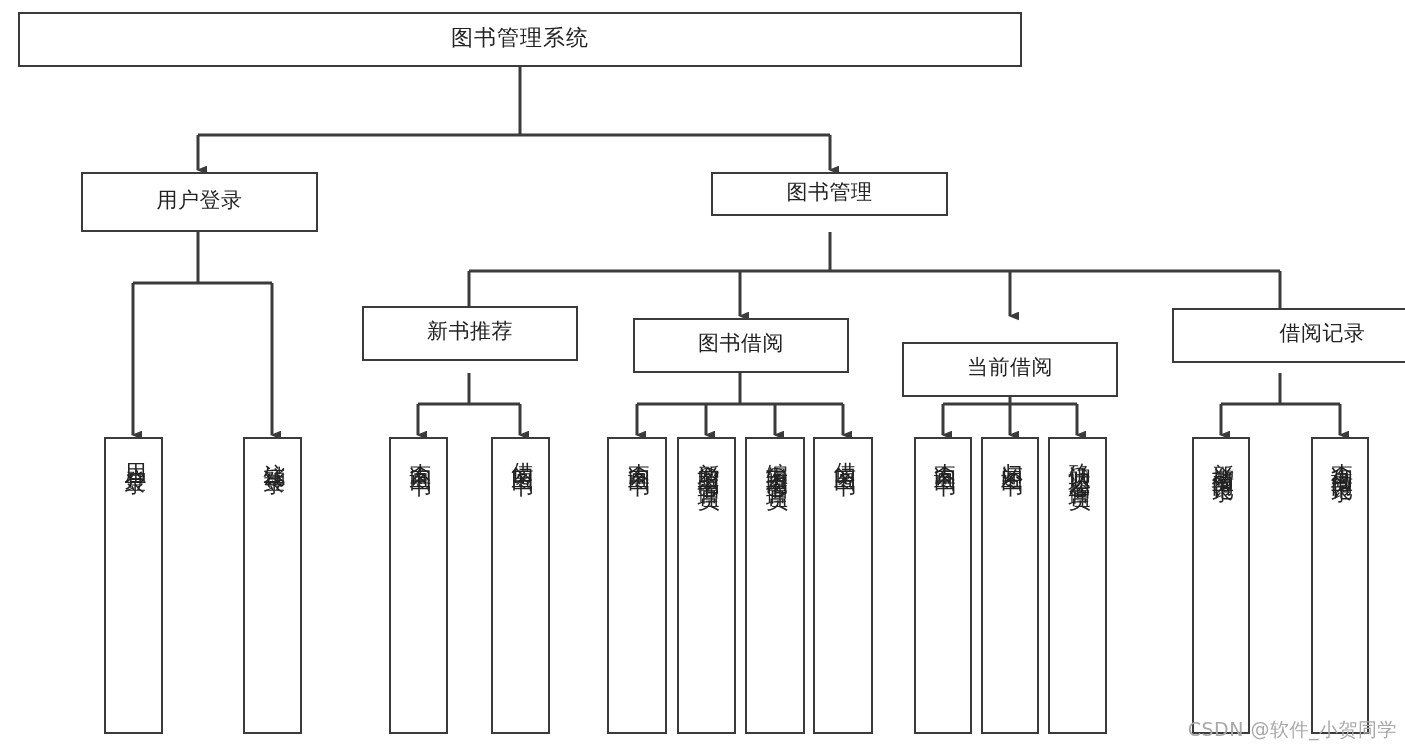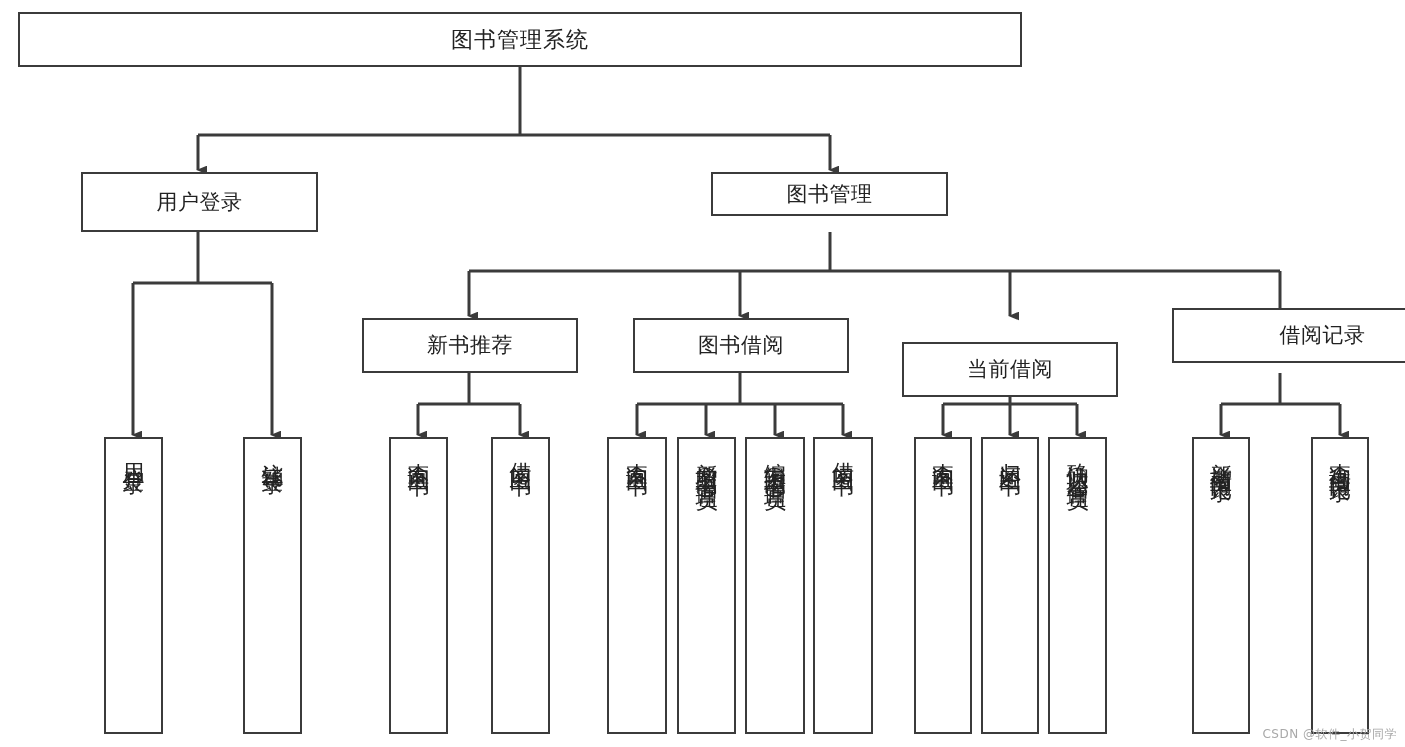--- a/index.html
+++ b/index.html
@@ -33,20 +33,21 @@
     background: #ffffff;
     display: flex;
     align-items: center;
     justify-content: center;
     overflow: hidden;
   }
   .node-label {
     color: #222222;
     white-space: nowrap;
     line-height: 1.18;
+    font-family: Liberation Mono, monospace;
   }
   .node-box.horizontal .node-label {
     font-size: 21px;
     letter-spacing: 0.5px;
   }
   .node-box.root .node-label {
     font-size: 22px;
     letter-spacing: 1px;
   }
   .node-box.vertical {
@@ -58,21 +59,21 @@
     writing-mode: vertical-rl;
     text-orientation: upright;
     font-size: 22px;
     letter-spacing: 4px;
     line-height: 1;
   }
   #watermark {
     position: absolute;
     right: 8px;
     bottom: 4px;
-    font-size: 12px;
+    font-size: 19px;
     color: #a8a8a8;
     letter-spacing: 0.5px;
     white-space: nowrap;
     pointer-events: none;
   }
 </style>
 </head>
 <body>
 
 <div id="diagram-root">
@@ -136,21 +137,21 @@
     <span class="node-label">图书管理系统</span>
   </div>
 
   <div class="node-box horizontal" style="left:81px; top:172px; width:237px; height:60px;">
     <span class="node-label">用户登录</span>
   </div>
   <div class="node-box horizontal" style="left:711px; top:172px; width:237px; height:44px;">
     <span class="node-label">图书管理</span>
   </div>
 
-  <div class="node-box horizontal" style="left:362px; top:318px; width:216px; height:55px;">
+  <div class="node-box horizontal" style="left:362px; top:306px; width:216px; height:55px;">
     <span class="node-label">新书推荐</span>
   </div>
   <div class="node-box horizontal" style="left:633px; top:318px; width:216px; height:55px;">
     <span class="node-label">图书借阅</span>
   </div>
   <div class="node-box horizontal" style="left:902px; top:318px; width:216px; height:55px;margin-top:24px;">
     <span class="node-label">当前借阅</span>
   </div>
   <div class="node-box horizontal" style="left:1172px; top:308px; width:260px; height:55px;padding-left:41px;">
     <span class="node-label">借阅记录</span>

